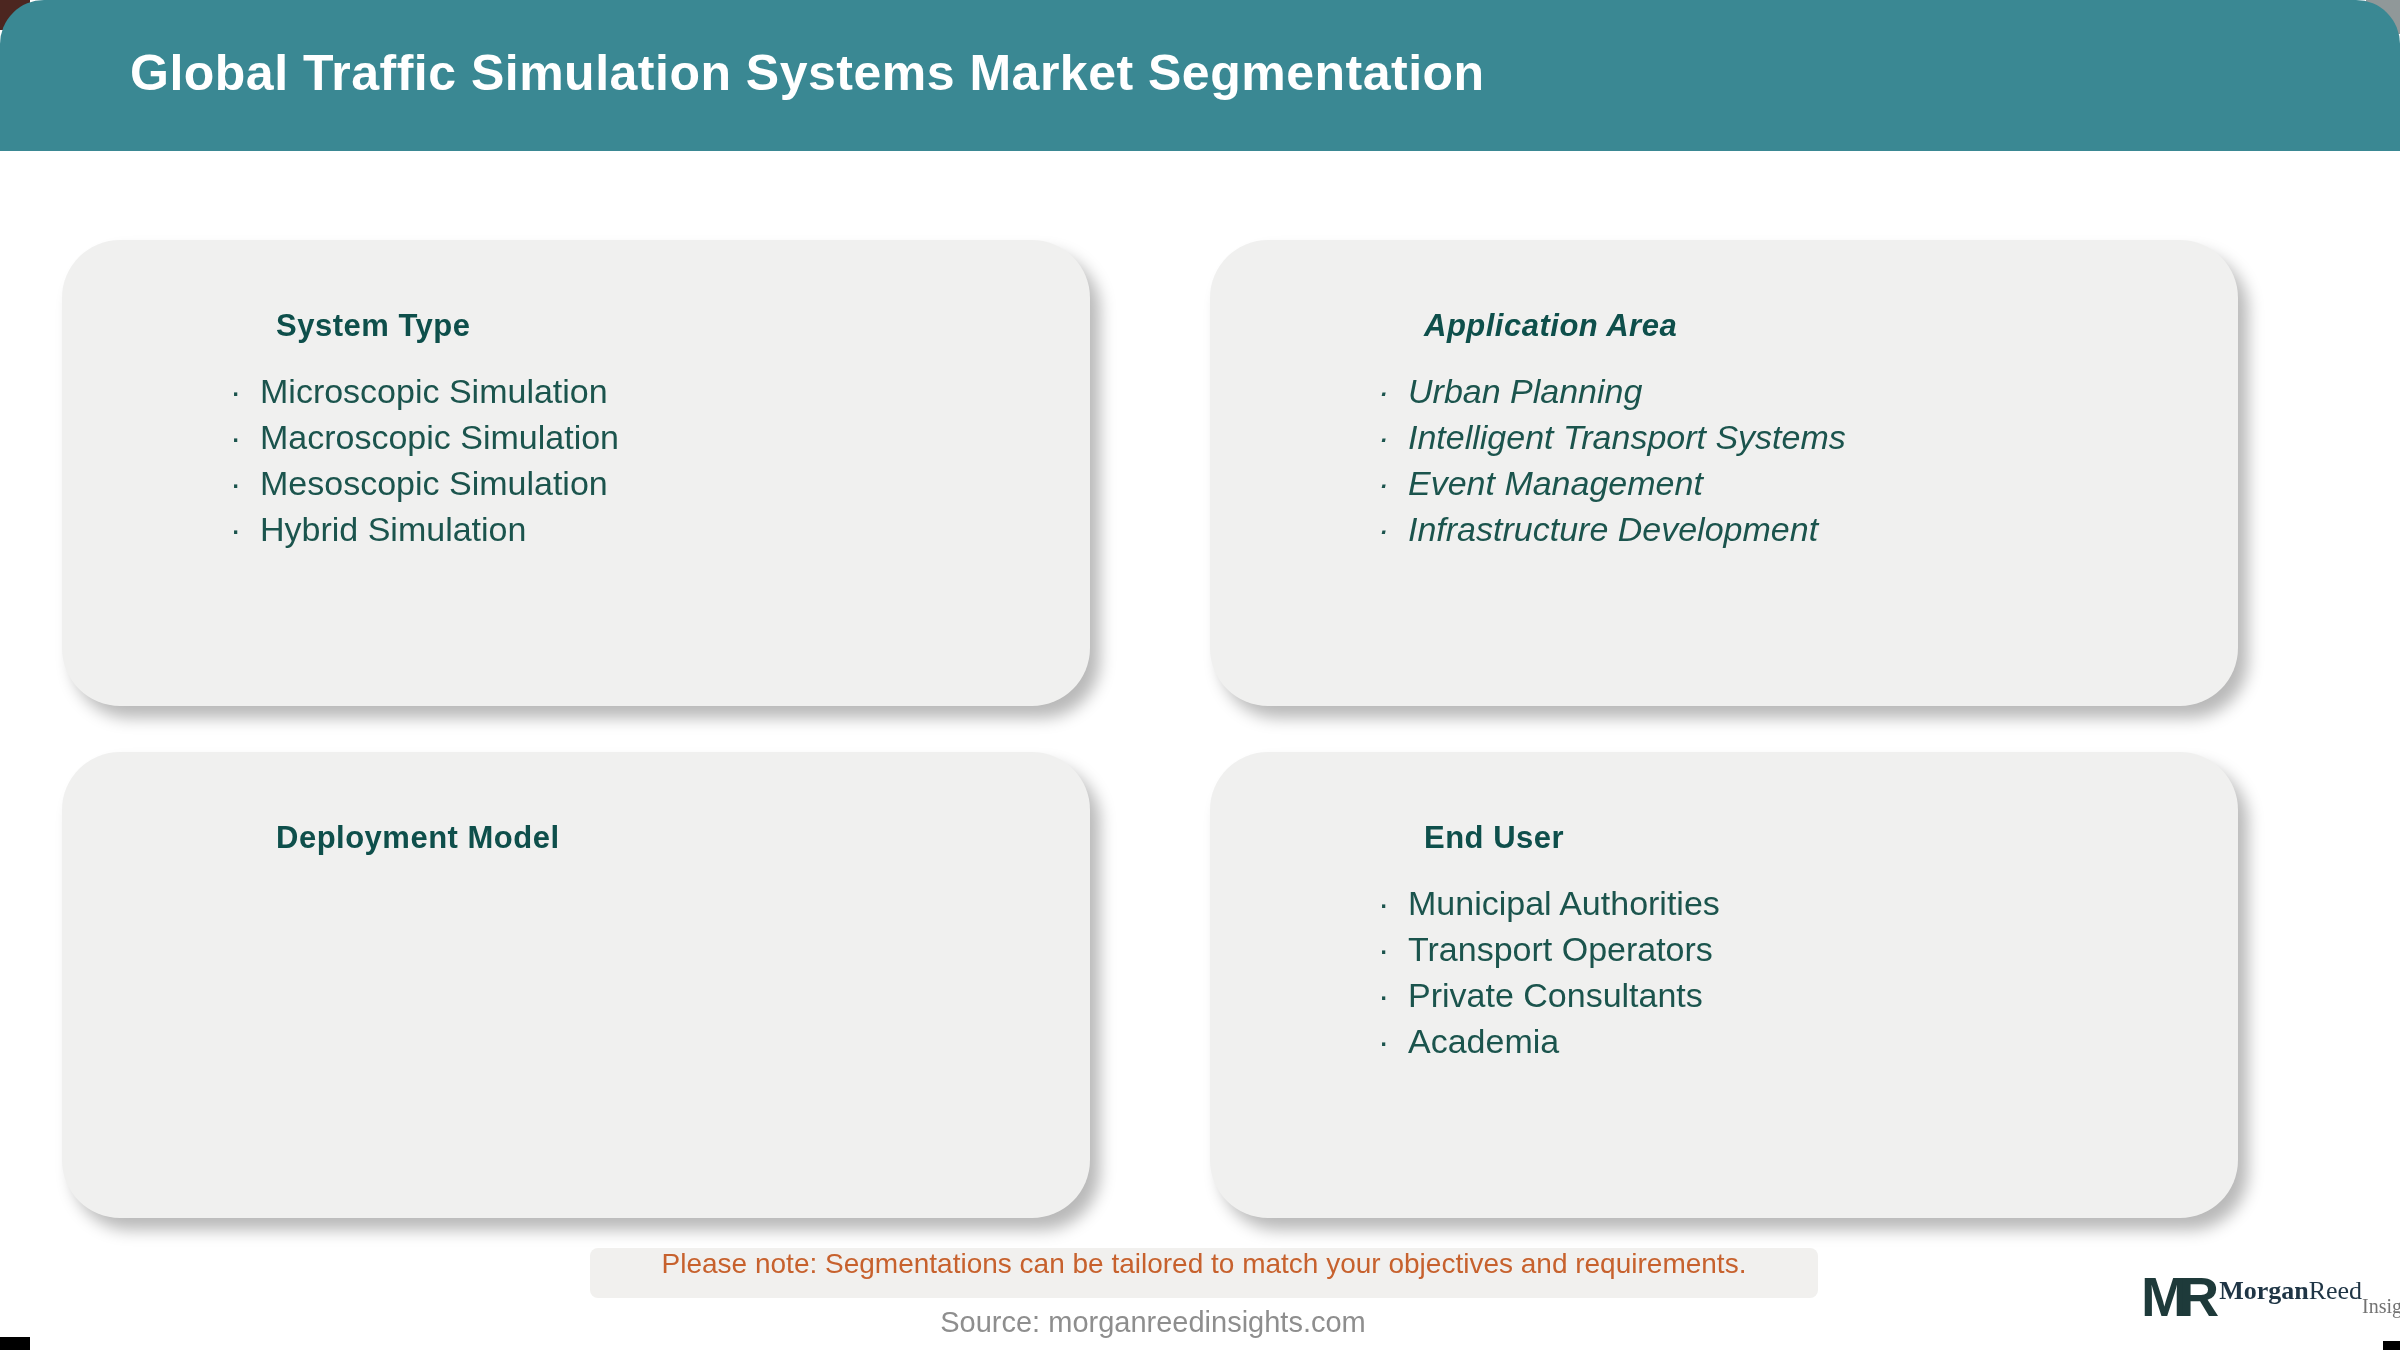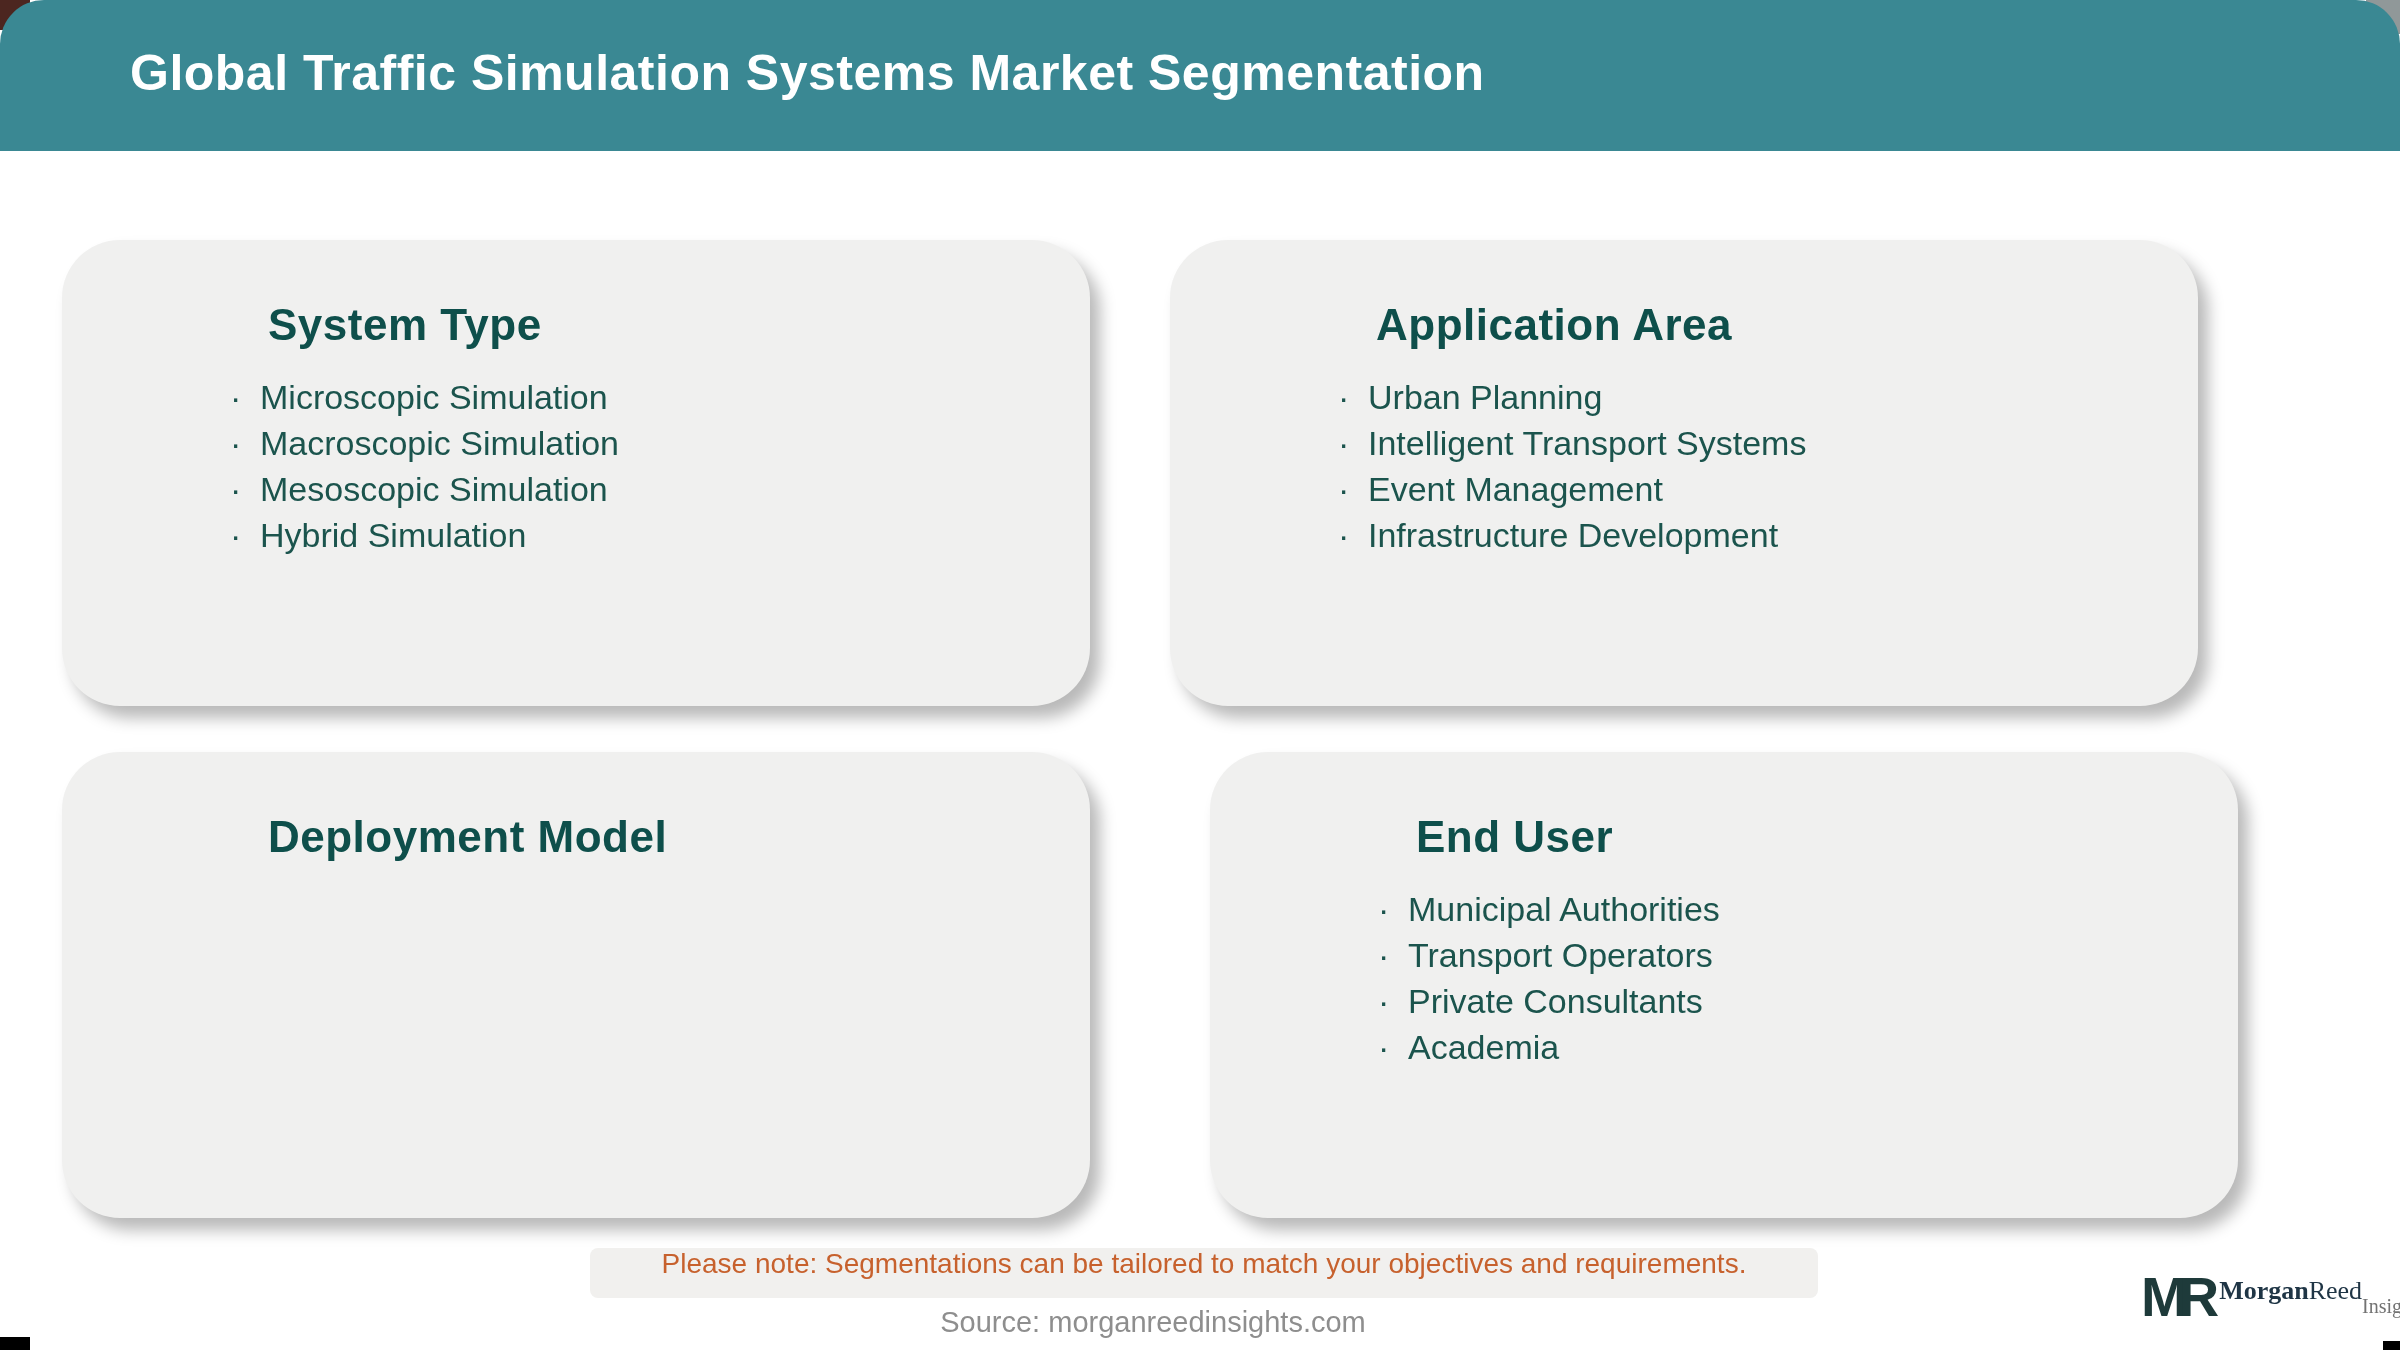--- a/index.html
+++ b/index.html
@@ -39,27 +39,27 @@
     position: absolute;
     width: 1028px;
     height: 466px;
     background: #f0f0ef;
     border-radius: 58px;
     box-shadow: 10px 12px 16px rgba(0,0,0,0.28);
     box-sizing: border-box;
     padding: 52px 40px 0 198px;
   }
   .card.tl { left: 62px;  top: 240px; }
-  .card.tr { left: 1170px; top: 240px; }
+  .card.tr { left: 1210px; top: 240px; font-style: italic; }
   .card.bl { left: 62px;  top: 752px; }
   .card.br { left: 1210px; top: 752px; }
 
   .card h2 {
-    margin: 8px;
-    font-size: 44px;
+    margin: 16px;
+    font-size: 31px;
     font-weight: bold;
     letter-spacing: 0.5px;
     color: #0e4f4b;
   }
   .card ul {
     list-style: none;
     margin: 24px 0 0 0;
     padding: 0;
   }
   .card li {

